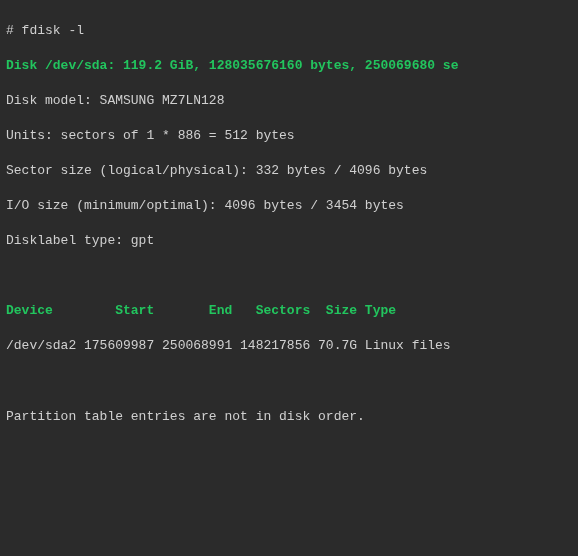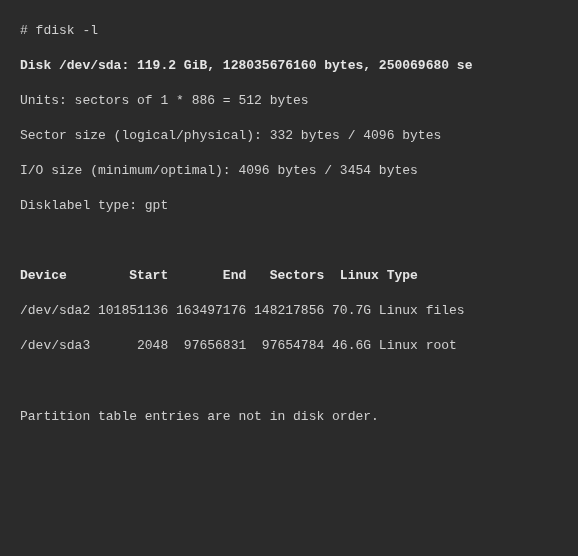--- a/index.html
+++ b/index.html
@@ -1,33 +1,33 @@
 <!DOCTYPE html>
 <html><head>
 <meta charset="utf-8">
 <style>
   html,body{margin:0;padding:0;background:#2b2b2b;color:#d0d0d0;font-family:"Courier New",monospace;font-size:13px;line-height:1.35}
-  .terminal{width:578px;height:476px;padding:4px 20px;box-sizing:border-box;overflow:hidden;white-space:pre}
-  .bold{font-weight:bold;color:#e5e5e5}
+  .terminal{width:578px;height:476px;padding:4px 6px;box-sizing:border-box;overflow:hidden;white-space:pre}
+  .bold{font-weight:bold;color:#22c55e}
   .row{display:block}
 </style>
 </head>
 <body>
 
 <div class="terminal">
 <span class="row"># fdisk -l</span>
 <span class="row bold">Disk /dev/sda: 119.2 GiB, 128035676160 bytes, 250069680 se</span>
+<span class="row">Disk model: SAMSUNG MZ7LN128</span>
 <span class="row">Units: sectors of 1 * 886 = 512 bytes</span>
 <span class="row">Sector size (logical/physical): 332 bytes / 4096 bytes</span>
 <span class="row">I/O size (minimum/optimal): 4096 bytes / 3454 bytes</span>
 <span class="row">Disklabel type: gpt</span>
 <span class="row"> </span>
-<span class="row bold">Device        Start       End   Sectors  Linux Type</span>
-<span class="row">/dev/sda2 101851136 163497176 148217856 70.7G Linux files</span>
-<span class="row">/dev/sda3      2048  97656831  97654784 46.6G Linux root</span>
+<span class="row bold">Device        Start       End   Sectors  Size Type</span>
+<span class="row">/dev/sda2 175609987 250068991 148217856 70.7G Linux files</span>
 <span class="row"> </span>
 <span class="row">Partition table entries are not in disk order.</span>
 <span class="row"> </span>
 
 
 
 
 
 
 

